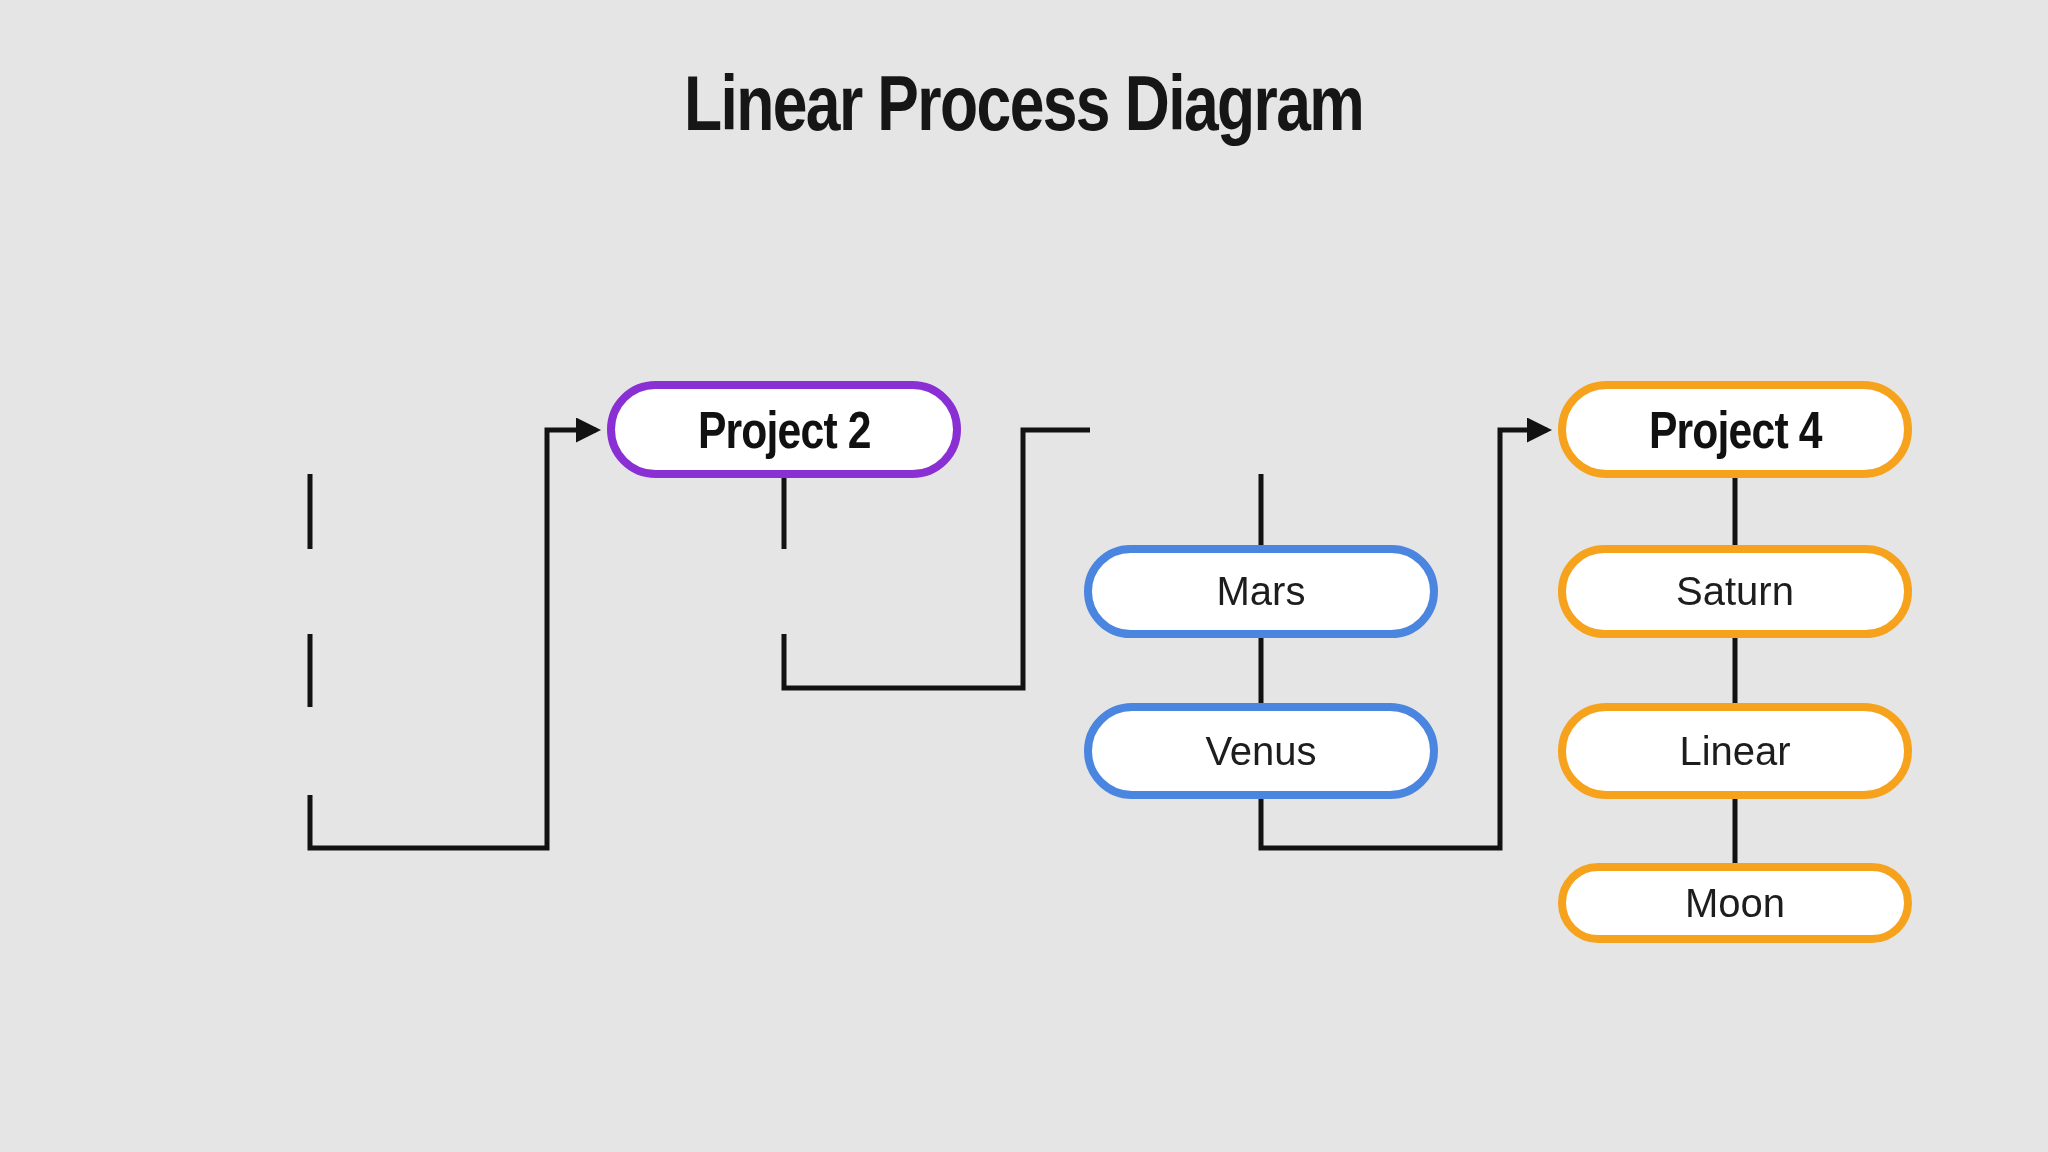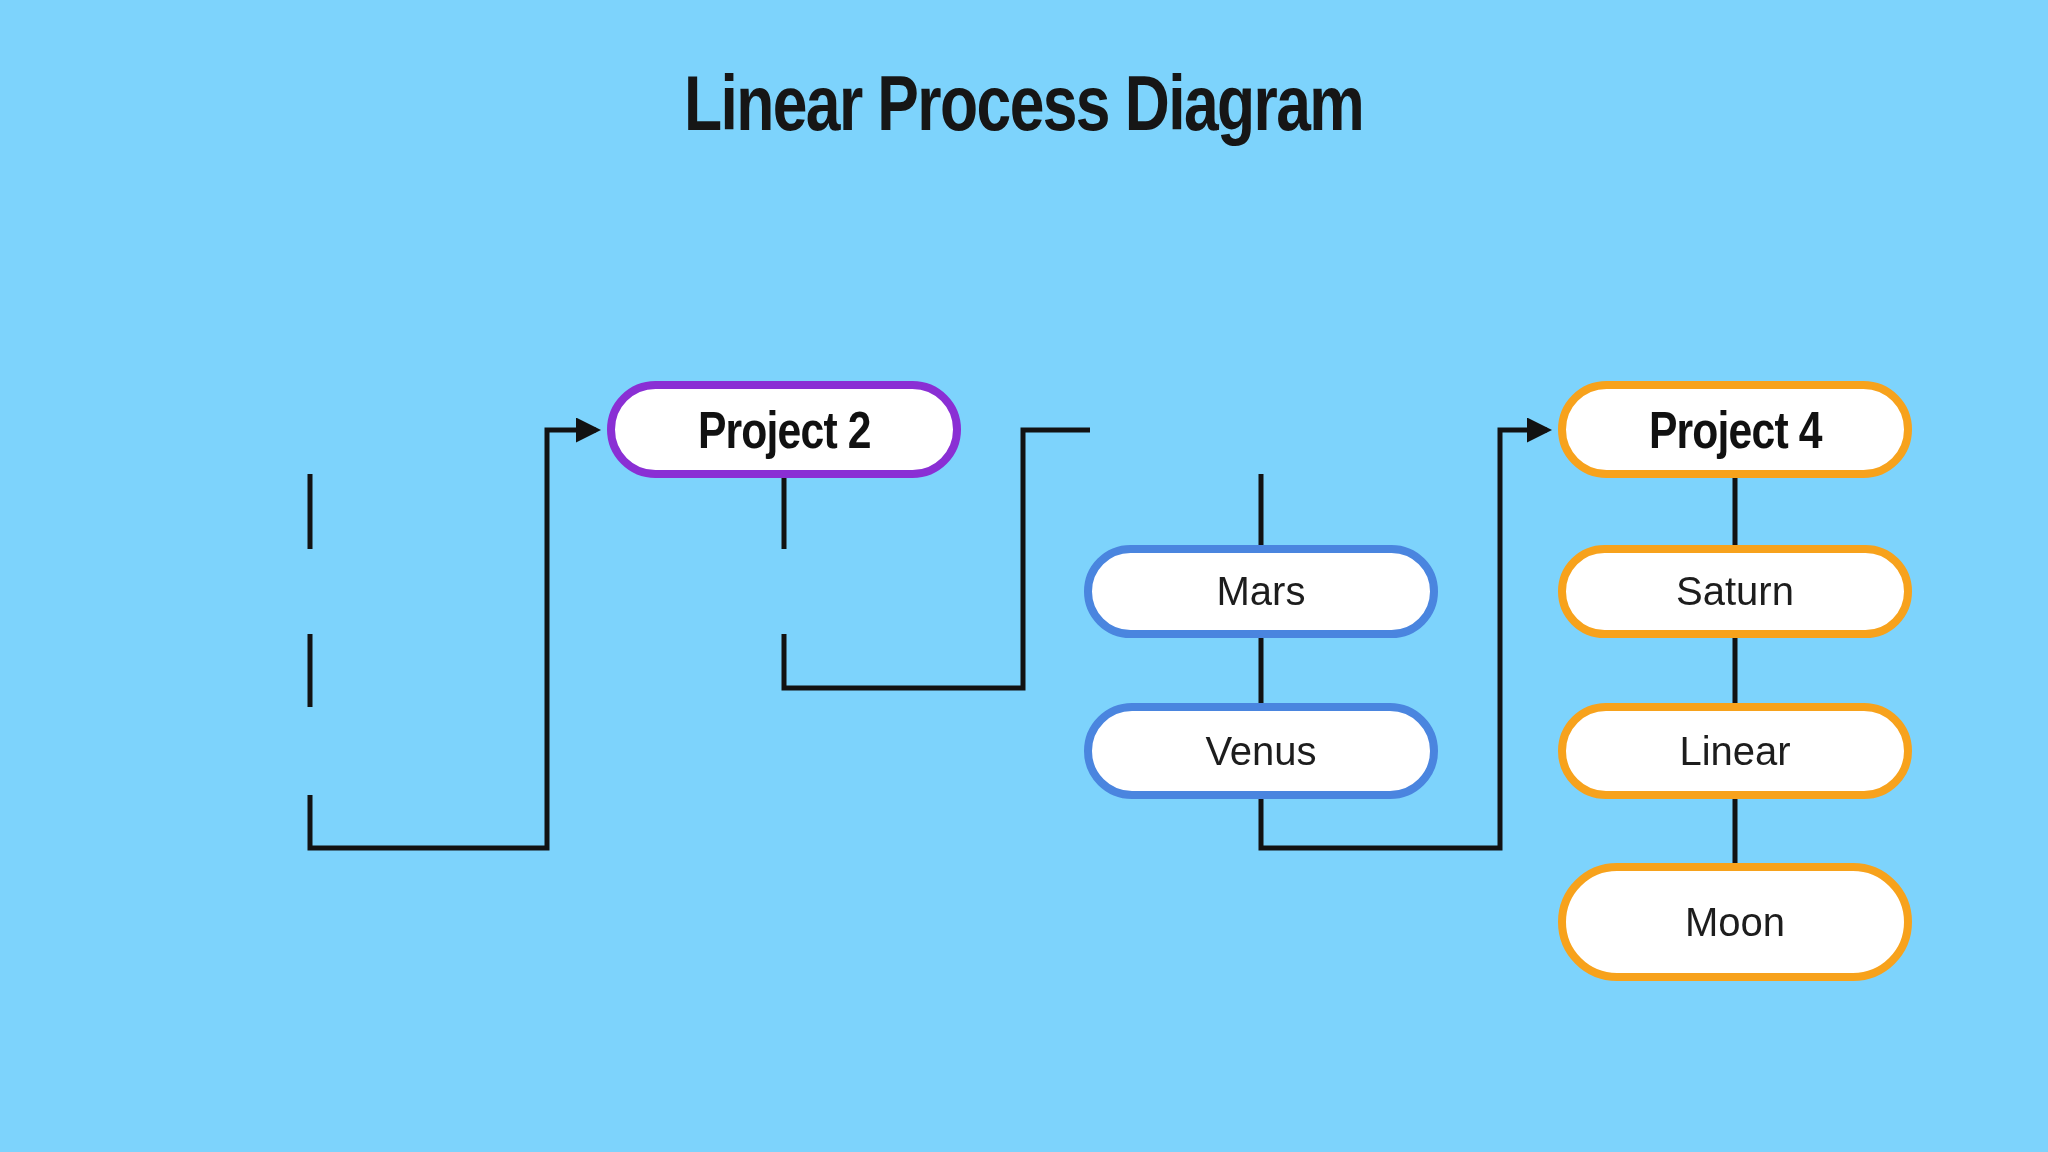--- a/index.html
+++ b/index.html
@@ -1,17 +1,17 @@
 <!DOCTYPE html>
 <html><head>
 <meta charset="utf-8">
 <style>
   html,body{margin:0;padding:0;background:#ffffff;}
   .canvas{
-    position:relative;width:2048px;height:1152px;background:#7dd3fc;
+    position:relative;width:2048px;height:1152px;background:#e5e5e5;
     font-family:"Liberation Sans", sans-serif;overflow:hidden;
   }
   .title{
     position:absolute;left:0;right:0;top:58px;margin:0;
     text-align:center;color:#161616;font-weight:700;font-size:78px;
   }
   .title .condense{display:inline-block;transform:scaleX(0.80);letter-spacing:-2px;}
   .connectors{position:absolute;left:0;top:0;width:2048px;height:1152px;}
   .column{position:absolute;top:0;height:100%;width:354px;}
   .col-0{left:133px}
@@ -19,21 +19,21 @@
   .col-2{left:1084px}
   .col-3{left:1558px}
   .node{
     position:absolute;left:0;width:354px;box-sizing:border-box;
     background:#ffffff;border:8px solid var(--c,#333);border-radius:60px;
     display:flex;align-items:center;justify-content:center;
   }
   .row-h{top:381px;height:97px;}
   .row-1{top:545px;height:93px;}
   .row-2{top:703px;height:96px;}
-  .row-3{top:863px;height:118px;}
+  .row-3{top:863px;height:80px;}
   .node .label{font-size:40px;color:#1d1d1d;font-weight:400;}
   .node.header .label{
     font-size:52px;font-weight:700;color:#111111;
     display:inline-block;transform:scaleX(0.82);letter-spacing:-1px;
   }
 </style>
 </head>
 <body>
 
 <div class="canvas">

